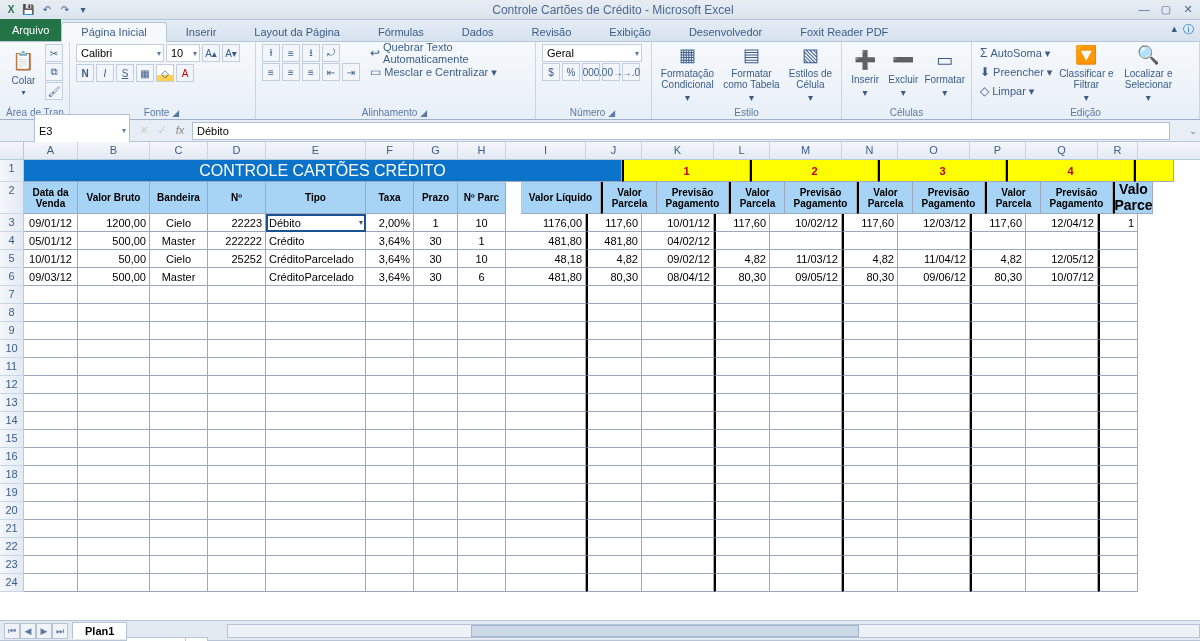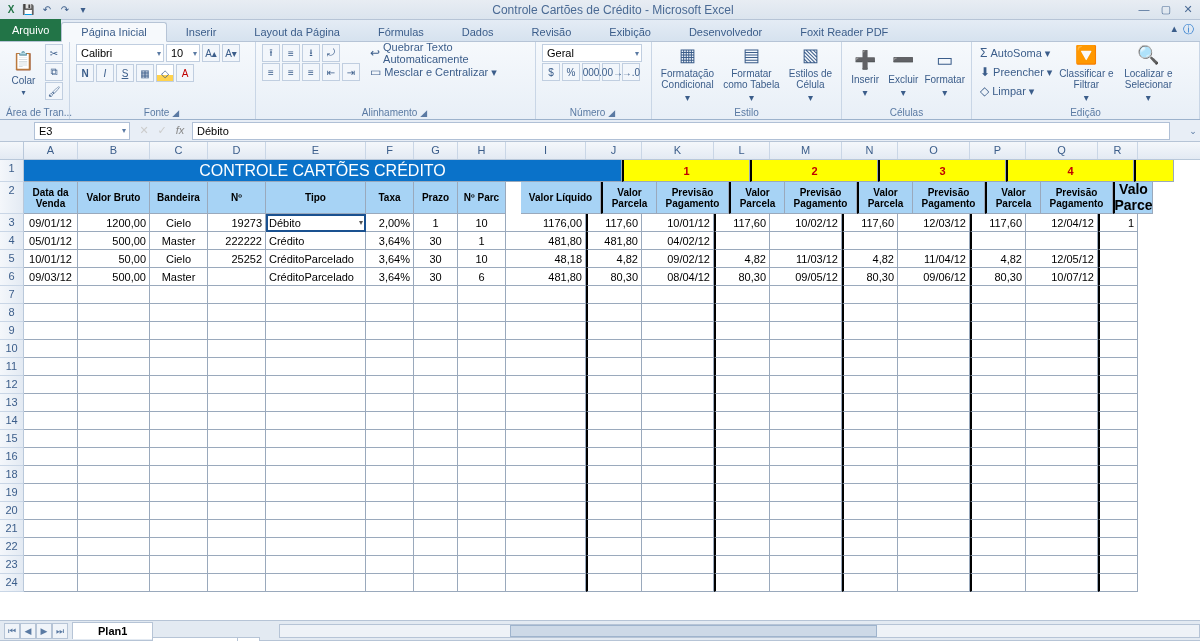--- a/index.html
+++ b/index.html
@@ -32,21 +32,21 @@
 .stack-row { display:flex; gap:2px; align-items:center; height:18px; }
 .mini { width:18px; height:18px; border:1px solid #c0cee0; background:#f2f6fb; display:inline-flex; align-items:center; justify-content:center; font-size:10px; color:#3b5d8a; cursor:pointer; }
 .combo { height:18px; border:1px solid #c0cee0; background:#fff; font-size:11px; padding:0 14px 0 4px; display:inline-flex; align-items:center; position:relative; }
 .combo::after { content:"▾"; position:absolute; right:2px; font-size:8px; color:#5a7aa3; }
 .txtbtn { display:flex; align-items:center; gap:3px; font-size:11px; color:#3b5d8a; cursor:pointer; height:18px; padding:0 2px; }
 .txtbtn .ic { font-size:12px; }
 .dlaunch { font-size:9px; color:#5a7aa3; text-align:right; height:10px; cursor:pointer; padding-right:2px; }
 
 
 .fxbar { height:22px; background:#e8eef6; border-bottom:1px solid #b6c4d6; display:flex; align-items:center; }
-.namebox { width:96px; height:18px; margin:0 2px 0 34px; border:1px solid #b0c0d6; background:#fff; display:flex; align-items:center; padding:0 4px; font-size:11px; position:relative; }
+.namebox { width:96px; height:18px; margin:0 2px 0 34px; border:1px solid #b0c0d6; background:#fff; display:flex; align-items:center; padding:16px 4px; font-size:11px; position:relative; }
 .namebox::after { content:"▾"; position:absolute; right:3px; font-size:8px; color:#5a7aa3; }
 .fxicons { display:flex; gap:2px; margin:0 4px; }
 .fxicons span { width:16px; text-align:center; color:#888; font-size:11px; }
 .fxinput { flex:1; height:18px; border:1px solid #b0c0d6; background:#fff; padding:0 4px; font-size:11px; display:flex; align-items:center; margin-right:16px; }
 .fxexpand { width:14px; color:#5a7aa3; font-size:9px; text-align:center; cursor:pointer; }
 
 
 .gridwrap { position:relative; height:478px; overflow:hidden; background:#fff; }
 .colheads { display:flex; height:18px; background:linear-gradient(#f4f7fb,#e3eaf3); border-bottom:1px solid #b9c8da; }
 .rowheadcorner { width:24px; border-right:1px solid #b9c8da; background:linear-gradient(#f4f7fb,#e3eaf3); }
@@ -65,21 +65,21 @@
 .lbheader { background:#a7d3f5; font-weight:bold; text-align:center; justify-content:center; line-height:1.1; font-size:10px; }
 .thickL { border-left:2px solid #000; }
 .activecell { outline:2px solid #1a5190; outline-offset:-2px; }
 .ddarrow { position:relative; }
 .ddarrow::after { content:"▾"; position:absolute; right:2px; font-size:8px; color:#555; }
 
 
 .sheettabs { height:20px; background:#e3eaf2; border-top:1px solid #b6c4d6; display:flex; align-items:center; font-size:11px; }
 .sheetnav { display:flex; gap:0; margin:0 4px; }
 .sheetnav span { width:16px; height:16px; border:1px solid #b6c4d6; text-align:center; font-size:9px; line-height:14px; background:#f0f4f9; color:#5a7aa3; cursor:pointer; }
-.sheettab { padding:2px 25px; background:#fff; border:1px solid #b6c4d6; border-bottom:none; margin-right:-1px; cursor:pointer; }
+.sheettab { padding:2px 12px; background:#fff; border:1px solid #b6c4d6; border-bottom:none; margin-right:-1px; cursor:pointer; }
 .sheettab.inactive { background:#ffffff; color:#556;margin-top:30px; }
 .hscroll { flex:1; height:16px; background:#e3eaf2; display:flex; align-items:center; margin-left:20px; }
 .hscroll .track { flex:1; height:14px; border:1px solid #b6c4d6; background:#eef2f7; position:relative; }
 .hscroll .thumb { position:absolute; left:25%; width:40%; top:0; bottom:0; background:#cdd9e7; border:1px solid #9fb4cd; }
 
 
 .status { height:21px; background:linear-gradient(#e8eef6,#d9e3ef); border-top:1px solid #b6c4d6; display:flex; align-items:center; padding:0 6px; font-size:11px; color:#3b5d8a; }
 .status .spacer { flex:1; }
 
 
@@ -302,21 +302,21 @@
         <div class="cell lbheader wO" style="white-space: normal;">Previsão Pagamento</div>
         <div class="cell lbheader wP thickL" style="white-space: normal;">Valor Parcela</div>
         <div class="cell lbheader wQ" style="white-space: normal;">Previsão Pagamento</div>
         <div class="cell lbheader wR thickL" style="white-space: normal; font-size: 14px;">Valo Parce</div>
       </div>
       <div class="row">
         <div class="rowhead">3</div>
         <div class="cell wA c">09/01/12</div>
         <div class="cell wB r">1200,00</div>
         <div class="cell wC c">Cielo</div>
-        <div class="cell wD r">19273</div>
+        <div class="cell wD r">22223</div>
         <div class="cell wE ddarrow activecell">Débito</div>
         <div class="cell wF r">2,00%</div>
         <div class="cell wG c">1</div>
         <div class="cell wH c">10</div>
         <div class="cell wI r">1176,00</div>
         <div class="cell wJ r thickL">117,60</div>
         <div class="cell wK r">10/01/12</div>
         <div class="cell wL r thickL">117,60</div>
         <div class="cell wM r">10/02/12</div>
         <div class="cell wN r thickL">117,60</div>

